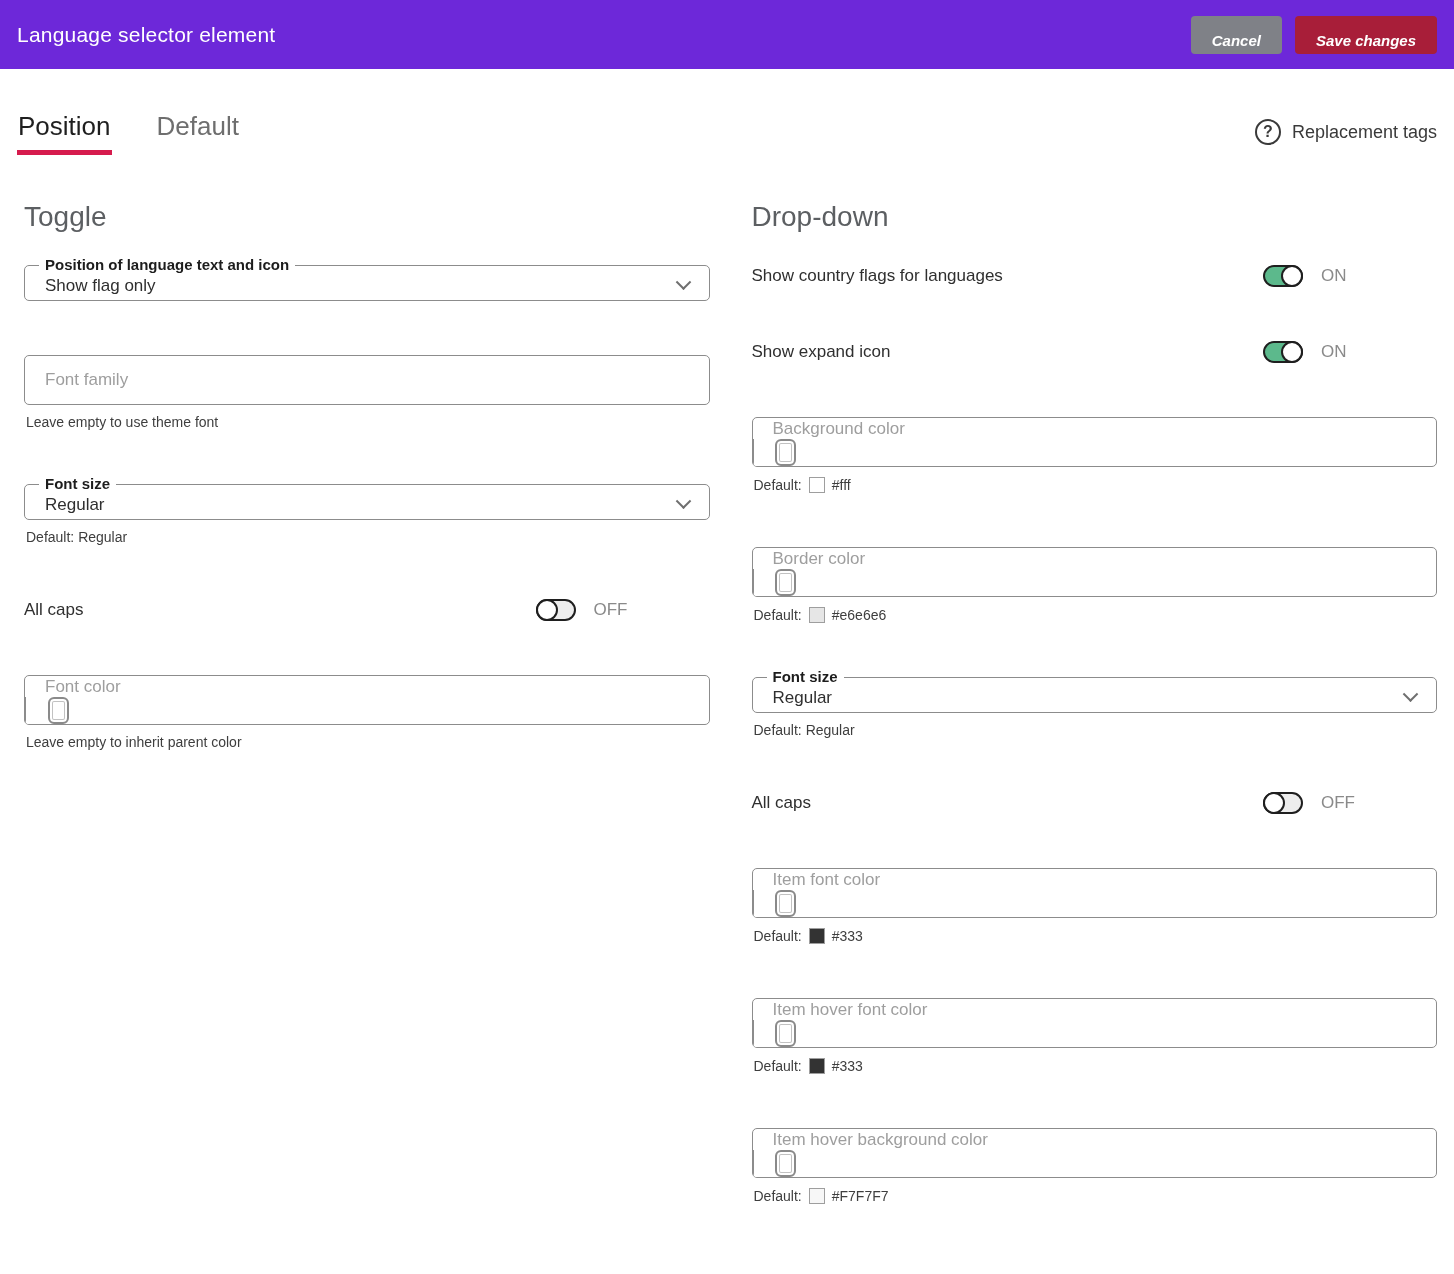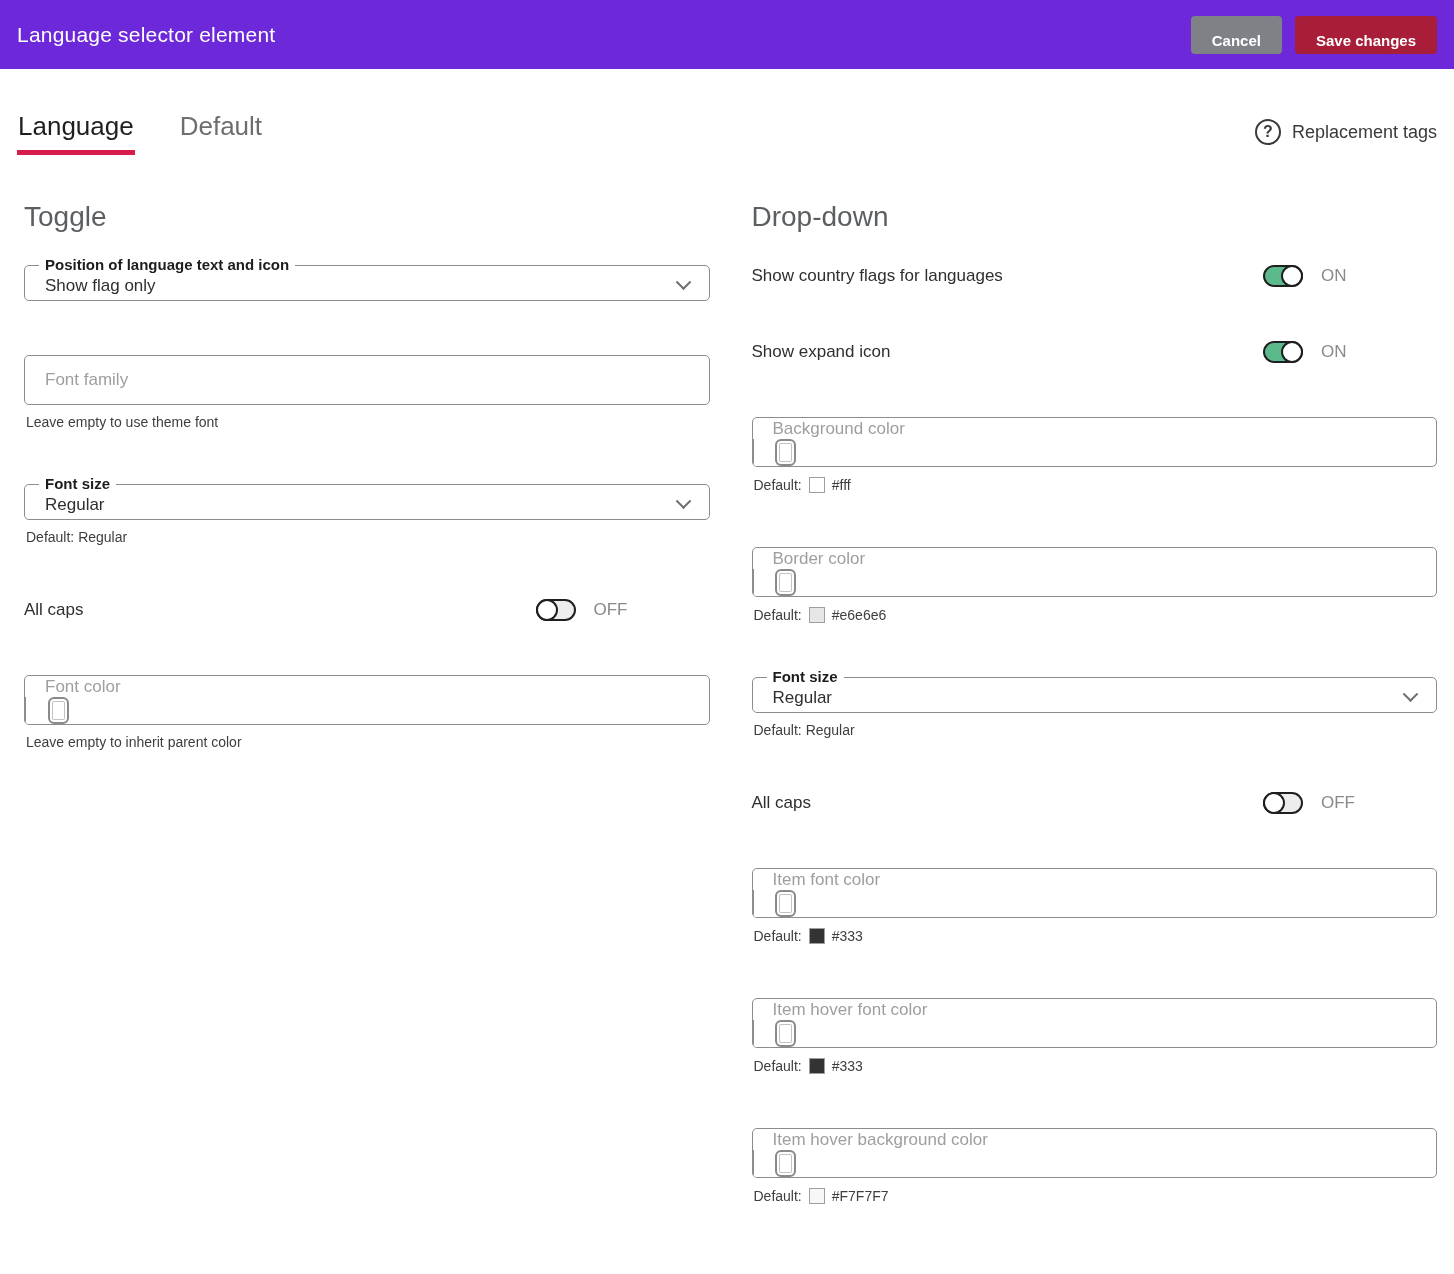--- a/index.html
+++ b/index.html
@@ -29,20 +29,21 @@
   .btn {
     border: none;
     border-radius: 4px;
     color: #fff;
     font-family: "Liberation Sans", sans-serif;
     font-size: 15px;
     font-weight: 700;
     padding: 16px 21px;
     height: 38px;
     cursor: pointer;
+    font-style: italic;
   }
   .btn-cancel { background: #7f8187; }
   .btn-save   { background: #a81e39; }
 
   
   .main { padding: 0 17px 40px 17px; }
 
   .tabs-row {
     display: flex;
     align-items: flex-end;
@@ -230,21 +231,21 @@
   <div class="topbar-actions">
     <button class="btn btn-cancel">Cancel</button>
     <button class="btn btn-save">Save changes</button>
   </div>
 </header>
 
 <main class="main">
 
   <div class="tabs-row">
     <div class="tabs">
-      <div class="tab active">Language</div>
+      <div class="tab active">Position</div>
       <div class="tab">Default</div>
     </div>
     <div class="help-link">
       <span class="help-circle">?</span>
       <span class="help-text">Replacement tags</span>
     </div>
   </div>
 
   <div class="columns">
 

